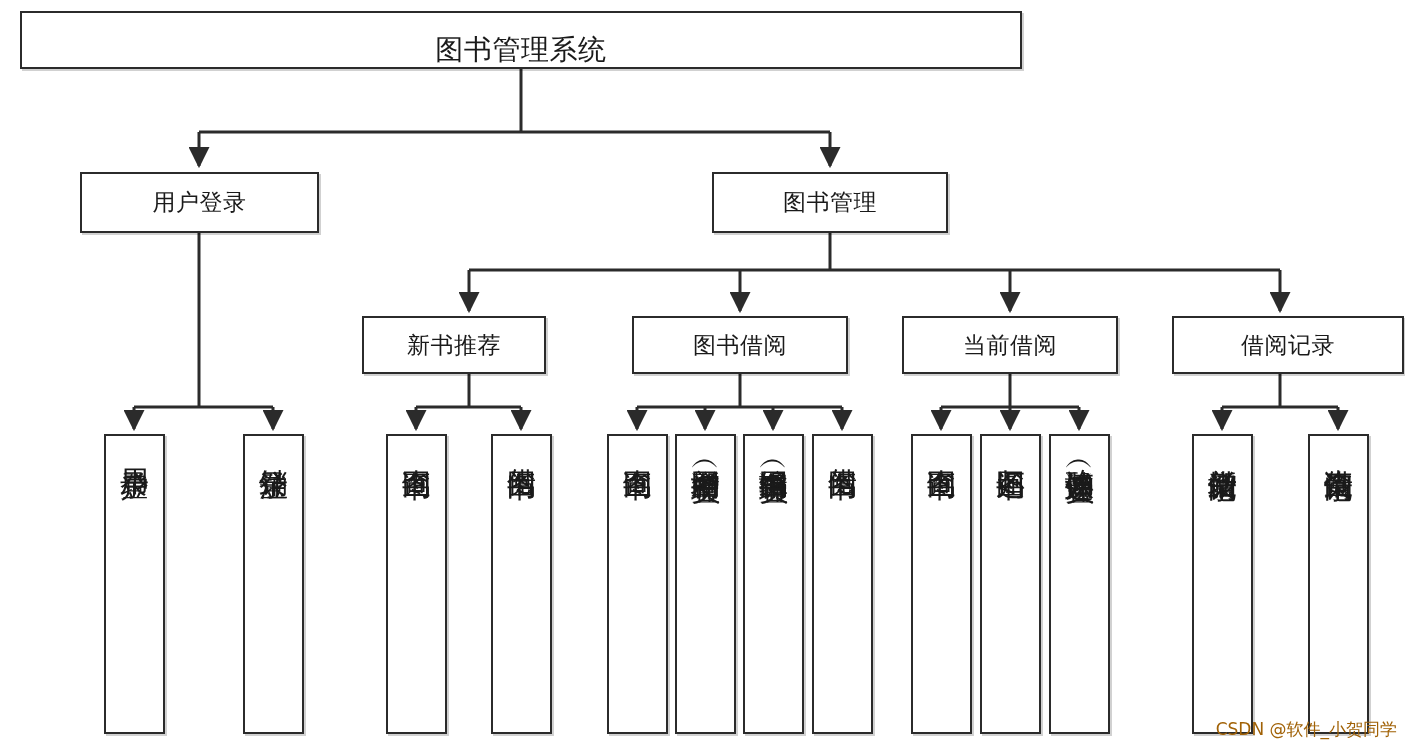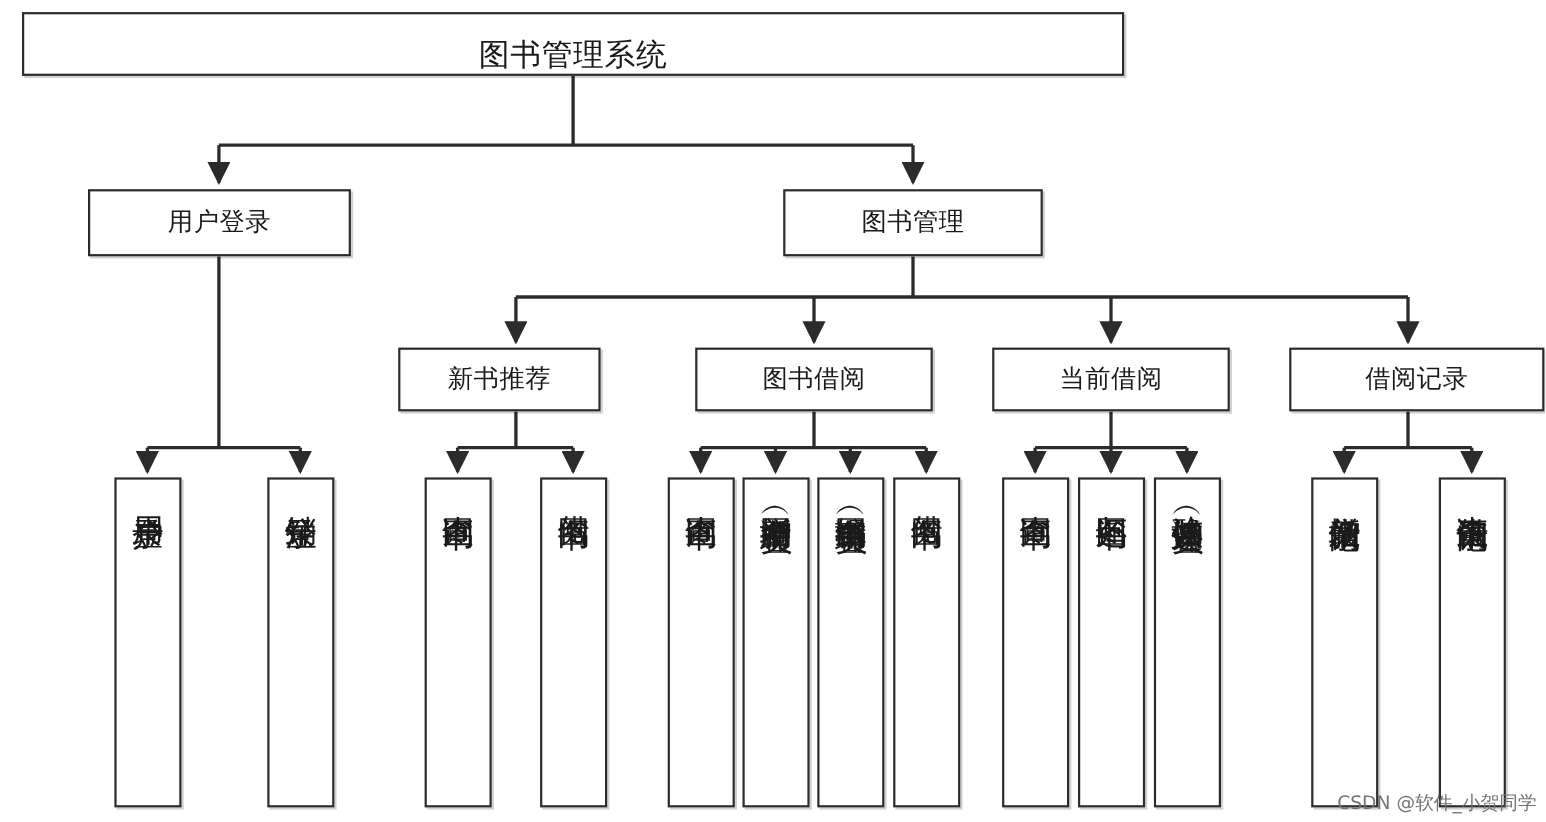--- a/index.html
+++ b/index.html
@@ -64,21 +64,21 @@
     line-height: 1.0;
     letter-spacing: 0.04em;
     white-space: nowrap;
   }
   
   #watermark {
     position: absolute;
     right: 8px;
     bottom: 6px;
     font-size: 17px;
-    color: #737373;
+    color: #a16207;
     white-space: nowrap;
     z-index: 5;
     font-family: "DejaVu Sans", "Liberation Sans", sans-serif;
   }
 </style>
 </head>
 <body>
 
 <div id="canvas">
 

